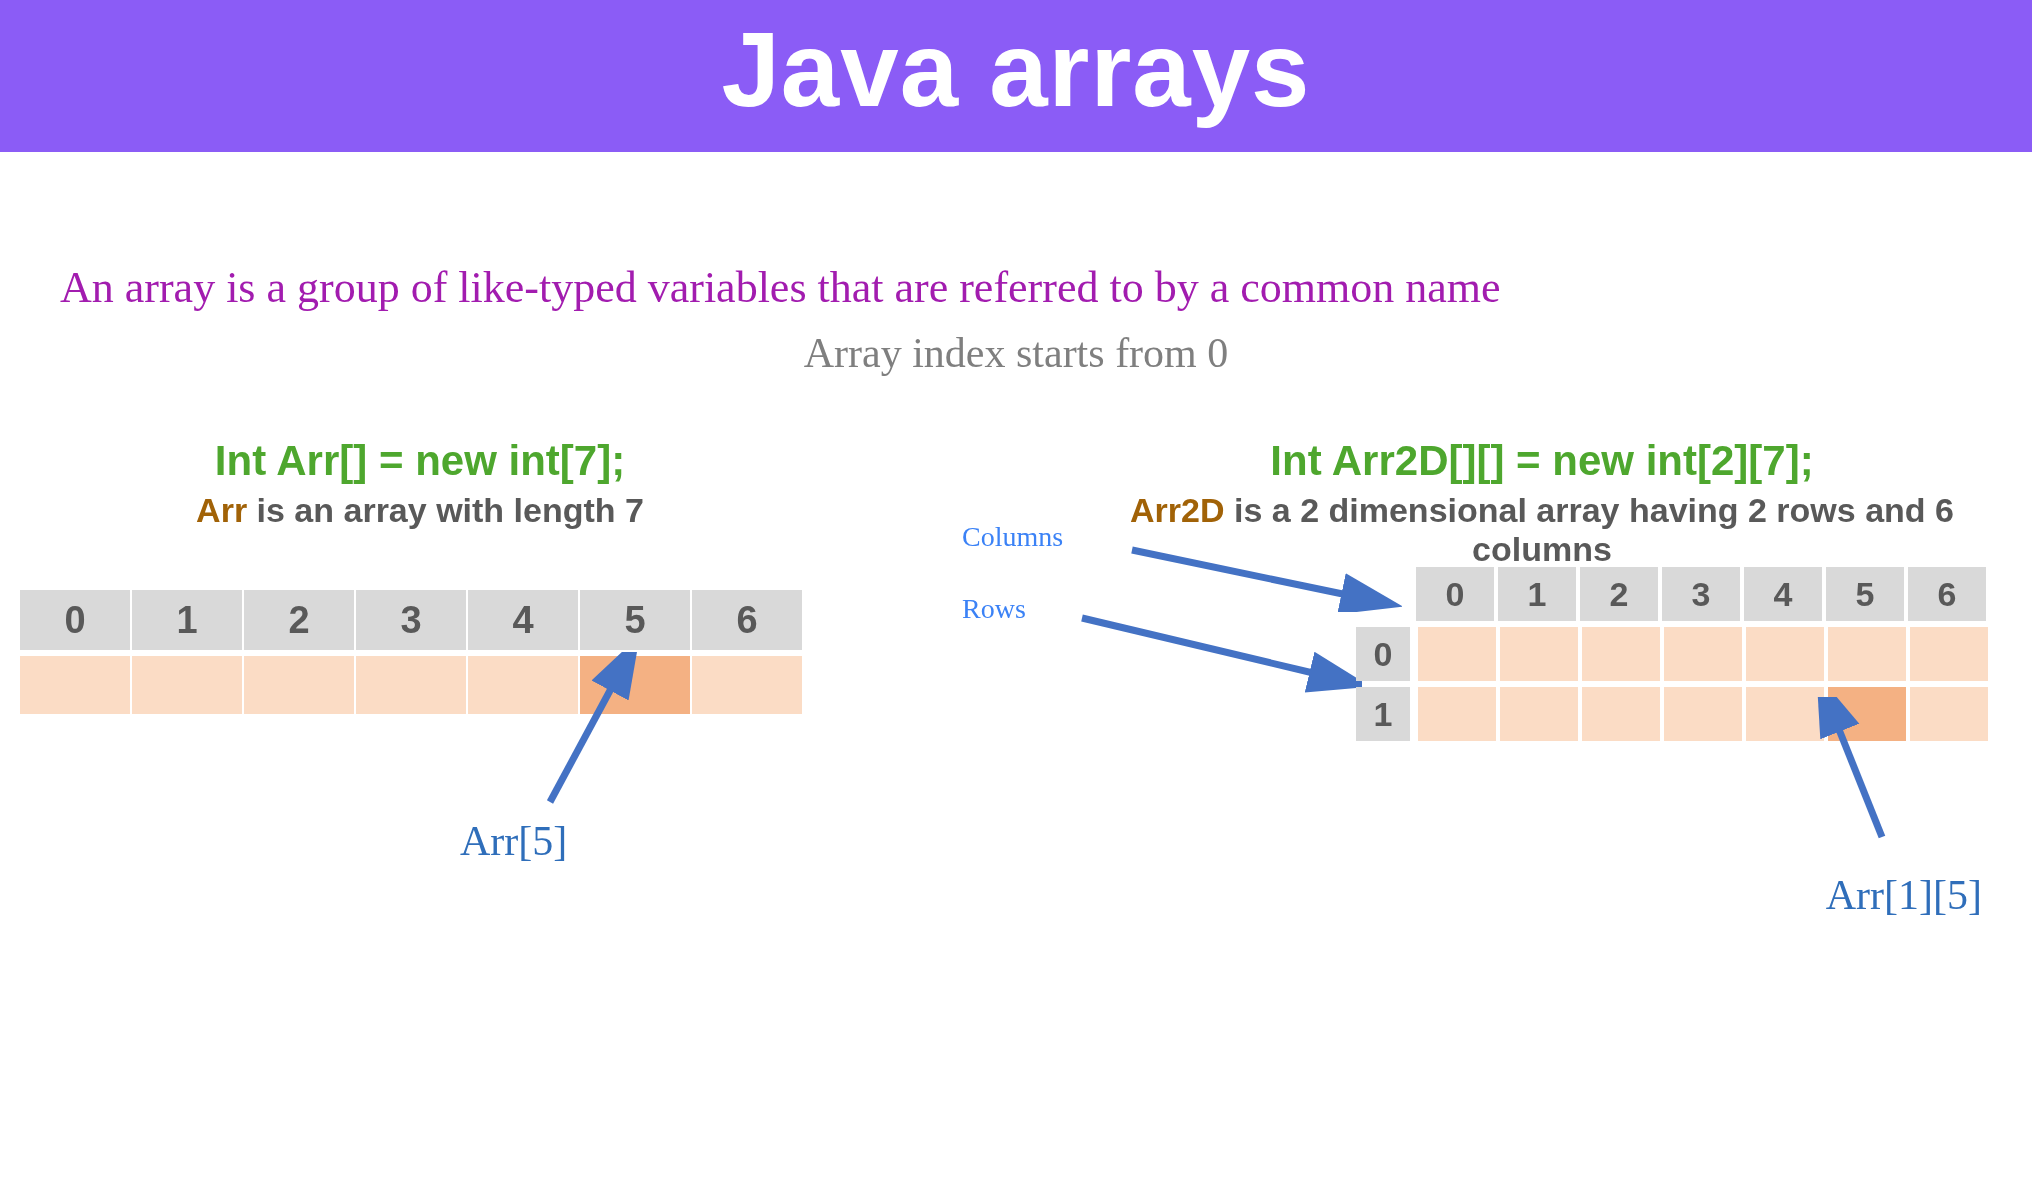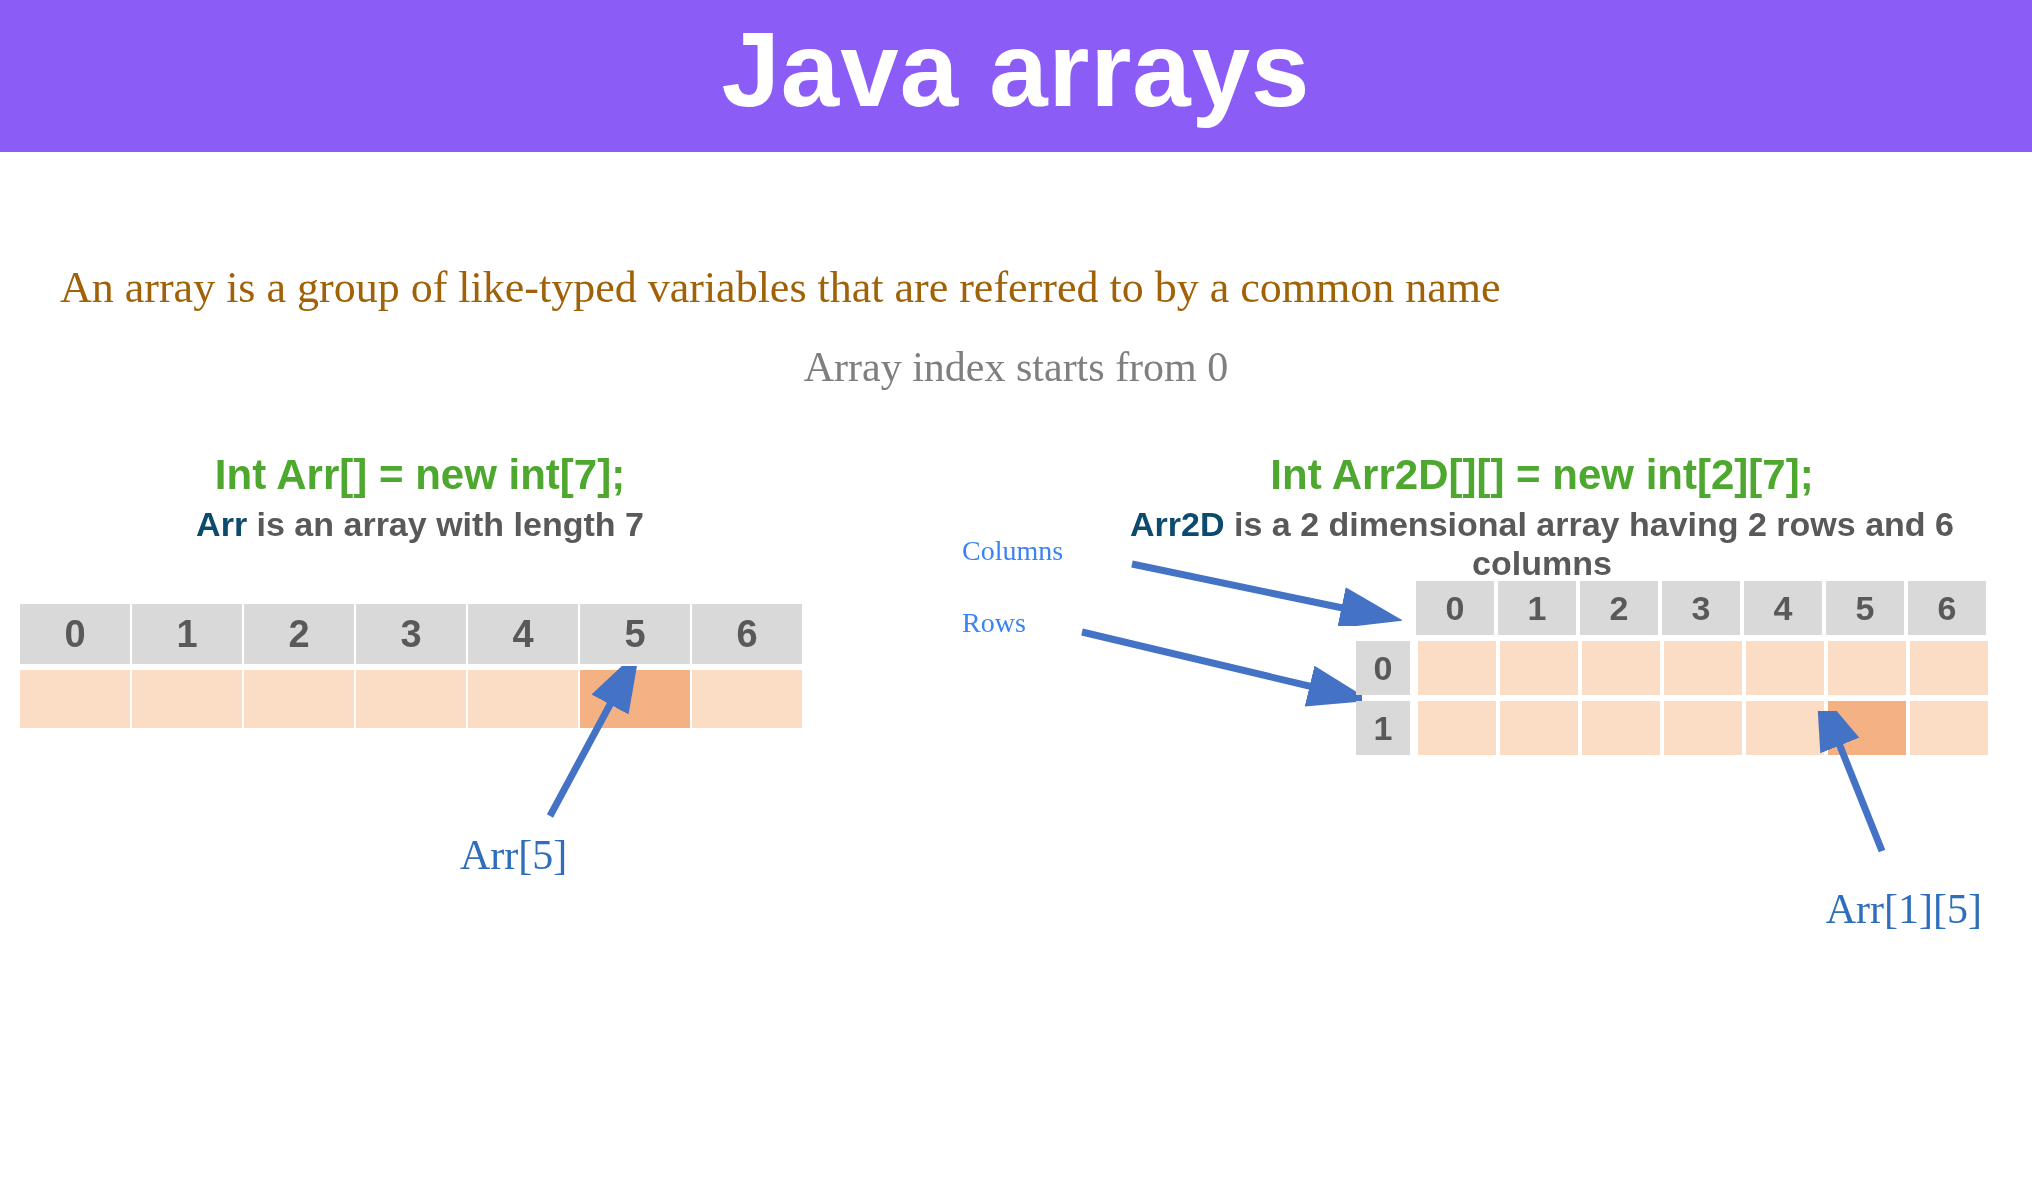--- a/index.html
+++ b/index.html
@@ -7,44 +7,44 @@
   .header {
     background:#8b5cf6;
     color:#fff;
     text-align:center;
     font-size:105px;
     font-weight:700;
     padding:10px 0 22px 0;
     letter-spacing:1px;
   }
   .definition {
-    color:#a16207;
+    color:#a21caf;
     font-family:'Times New Roman', serif;
     font-size:44px;
     padding:110px 0 0 60px;
   }
   .subnote {
     color:#7f7f7f;
     font-family:'Times New Roman', serif;
     font-size:42px;
     text-align:center;
-    margin-top:30px;
+    margin-top:16px;
   }
   .diagrams {
     display:flex;
     justify-content:space-between;
     margin-top:60px;
     padding:0 40px 0 20px;
     gap:48px;
   }
   .left-panel { width:800px; position:relative; }
   .right-panel { width:1040px; position:relative; }
   .decl-line { color:#4ea72e; font-weight:700; font-size:42px; text-align:center; }
   .desc-line { color:#595959; font-weight:700; font-size:34px; text-align:center; margin-top:6px; }
-  .desc-line .arrname { color:#0c4a6e; }
+  .desc-line .arrname { color:#a16207; }
   
   .arr1d-wrap { margin-top:60px; }
   .idxrow, .cellrow, .colrow, .rowhdr {
     display:flex;
   }
   .idx, .hcell {
     width:110px; height:60px; margin-right:2px;
     background:#d9d9d9;
     display:flex; align-items:center; justify-content:center;
     color:#595959; font-weight:700; font-size:38px;

